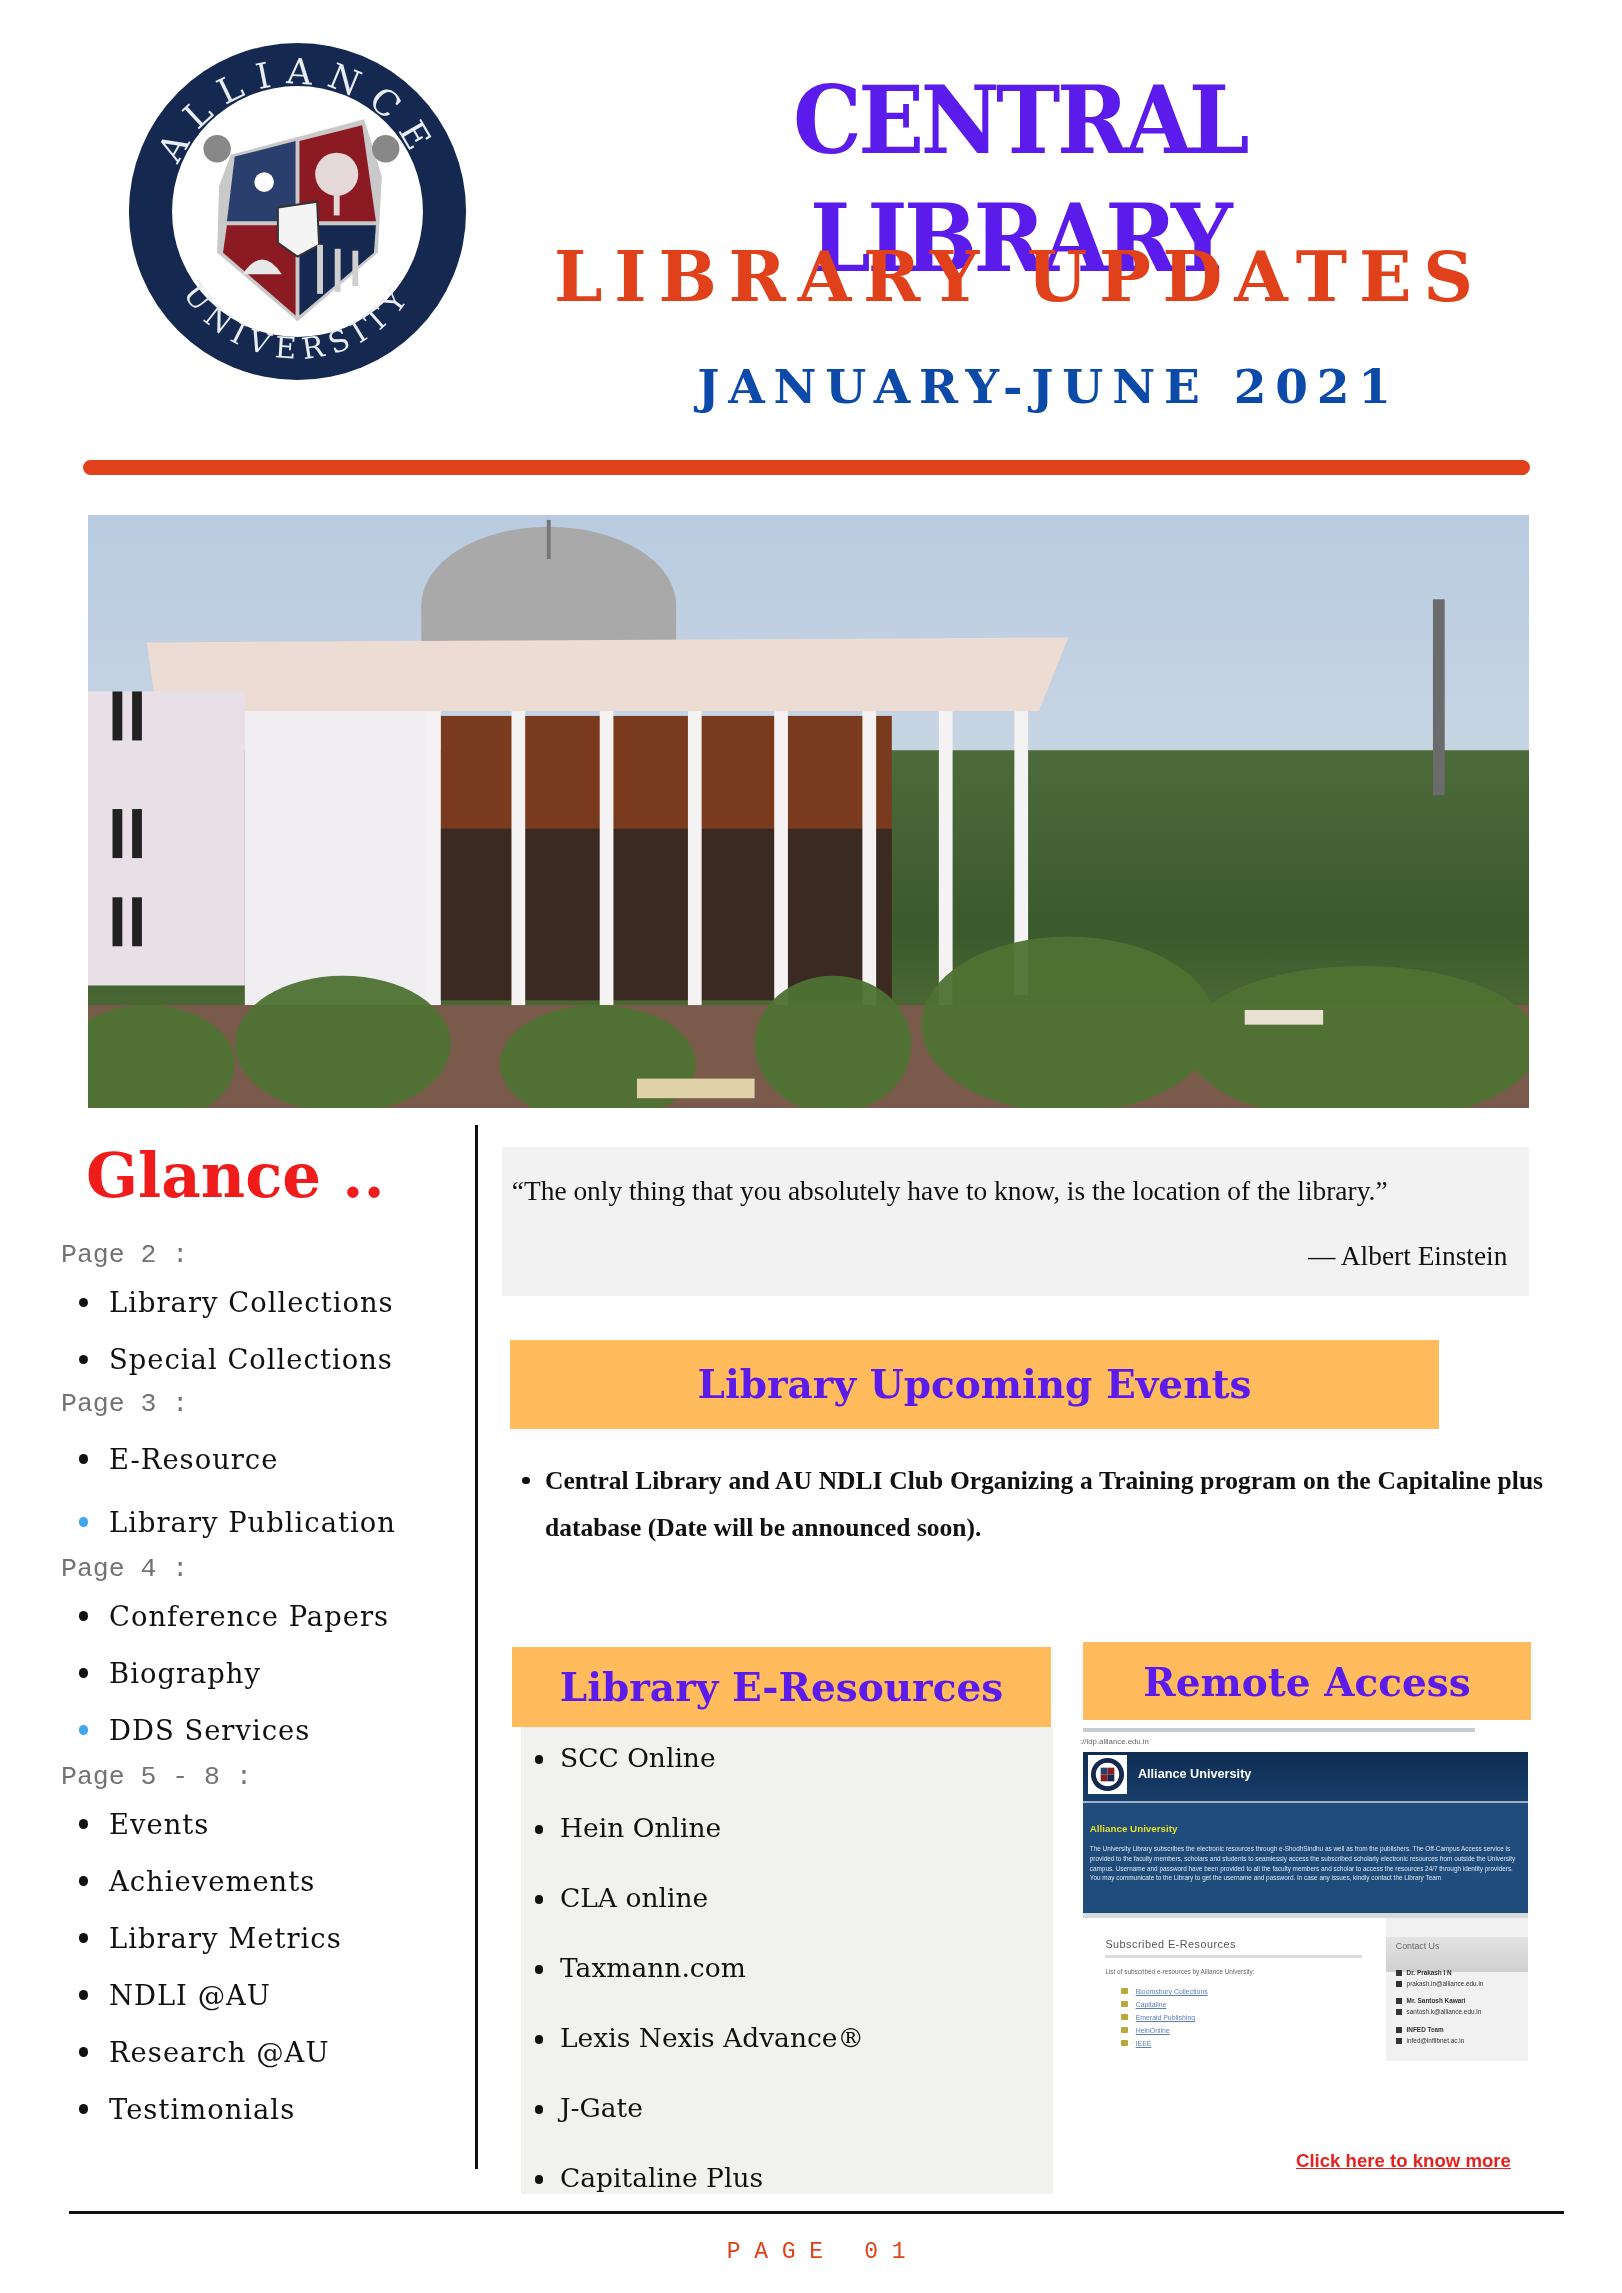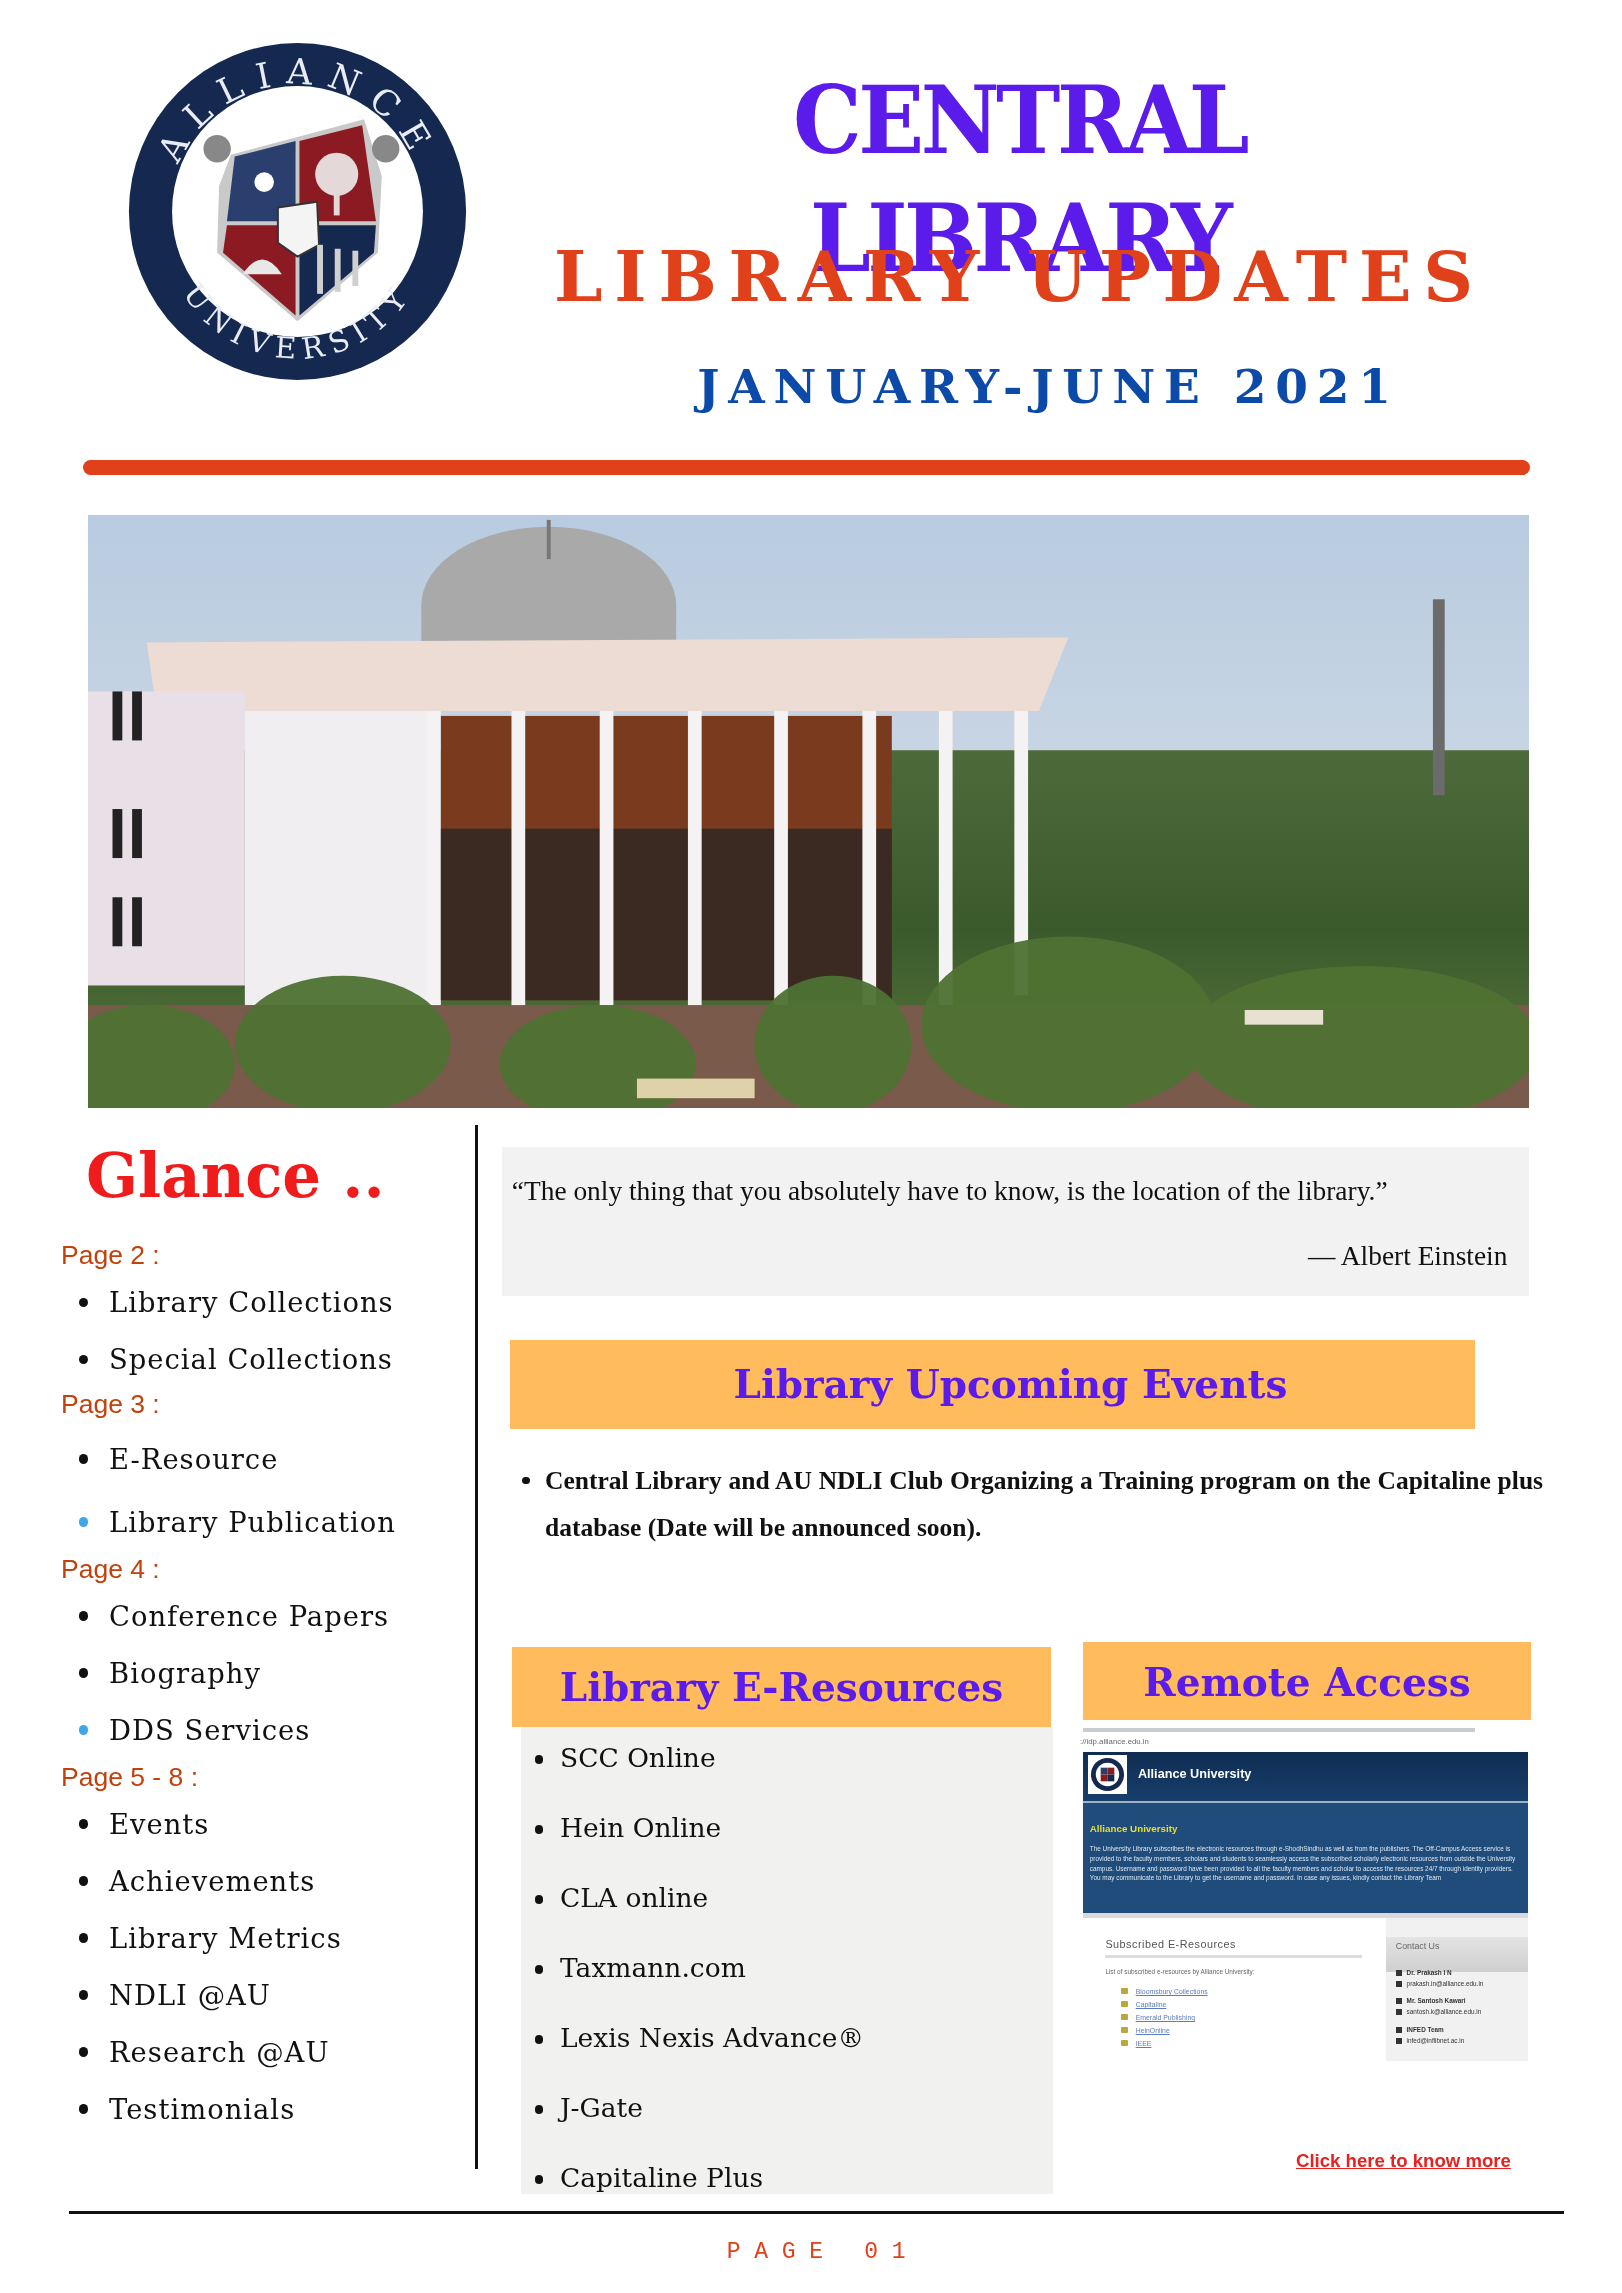--- a/index.html
+++ b/index.html
@@ -23,39 +23,39 @@
   .orange-rule { left:83px; top:460px; width:1447px; height:14.7px; background:#e0401a; border-radius:7.8px; }
 
   
   .photo { left:88px; top:515px; width:1441px; height:593px; overflow:hidden; }
 
   
   .glance-title { left:86px; top:1137px; font-family:"DejaVu Serif", serif; font-weight:bold;
     font-size:61px; line-height:78px; color:#f01c1c; }
   .vdivider { left:475px; top:1125px; width:2.9px; height:1044px; background:#111; }
   .toc { left:61px; top:1237px; width:412px; }
-  .toc .page-label { color:#c2410c; font-family:Liberation Sans, sans-serif; font-size:26.5px; line-height:37px;
+  .toc .page-label { color:#737373; font-family:Liberation Mono, monospace; font-size:26.5px; line-height:37px;
     height:37px; margin:0; }
   .toc ul { list-style:none; margin:0; padding:0; }
   .toc li { position:relative; padding-left:48px; font-family:"DejaVu Serif", serif; font-size:27.4px;
     line-height:57px; height:57px; color:#111; letter-spacing:1px; }
   .toc li .dot { position:absolute; left:17.6px; top:23.5px; width:9.8px; height:9.8px; border-radius:50%; background:#111; }
   .toc li .dot.blue { background:#3ea6ea; }
 
   
   .quote-box { left:502px; top:1147px; width:1027px; height:149px; background:#f2f2f2; }
   .quote-text { position:absolute; left:9.8px; top:26px; width:1006px; font-family:"Liberation Serif", serif;
     font-size:27.4px; line-height:37px; text-align:justify; color:#111; }
   .quote-author { position:absolute; right:21.6px; top:91px; font-family:"Liberation Serif", serif;
     font-size:27.4px; line-height:37px; color:#111; }
 
   
   .sec-header { background:#ffbb5c; color:#5b1bea; font-family:"DejaVu Serif", serif; font-weight:bold;
     text-align:center; }
-  .events-header { left:510px; top:1340px; width:929px; height:89px; font-size:39px; line-height:89px;padding-left:36px; }
+  .events-header { left:510px; top:1340px; width:929px; height:89px; font-size:39px; line-height:89px; }
   .events-body { left:505px; top:1411px; width:1024px; height:181px; background:#f2f2f2; z-index:-1; }
   .events-item { left:512px; top:1457px; width:998px; padding-left:33px; font-family:"Liberation Serif", serif;
     font-weight:bold; font-size:25.5px; line-height:47px; text-align:justify; color:#111; }
   .events-item .dot { position:absolute; left:9.8px; top:19.6px; width:7.8px; height:7.8px; border-radius:50%; background:#111; }
 
   .eres-header { left:512px; top:1647px; width:539px; height:80px; font-size:39px; line-height:80px; }
   .eres-list-bg { left:521px; top:1727px; width:532px; height:467px; background:#f1f1f0; }
   .eres-list { left:521px; top:1727px; width:532px; list-style:none; margin:0; padding:0; }
   .eres-list li { position:relative; padding-left:39px; height:70px; line-height:61px; font-family:"DejaVu Serif", serif;
     font-size:26.5px; }

